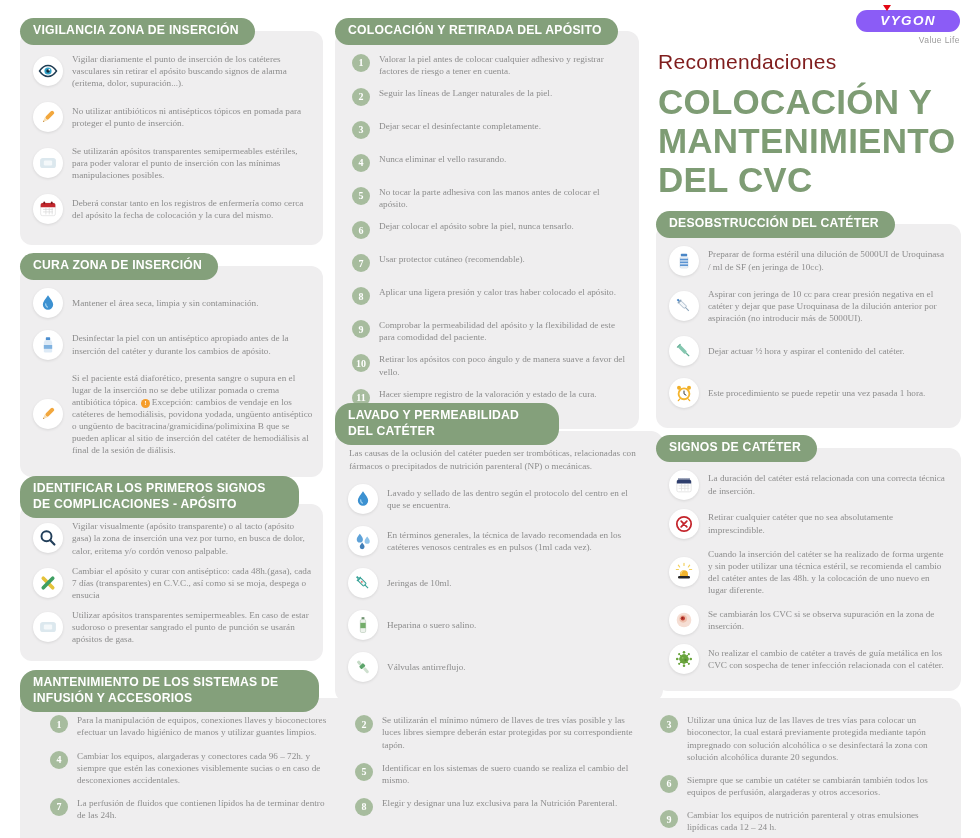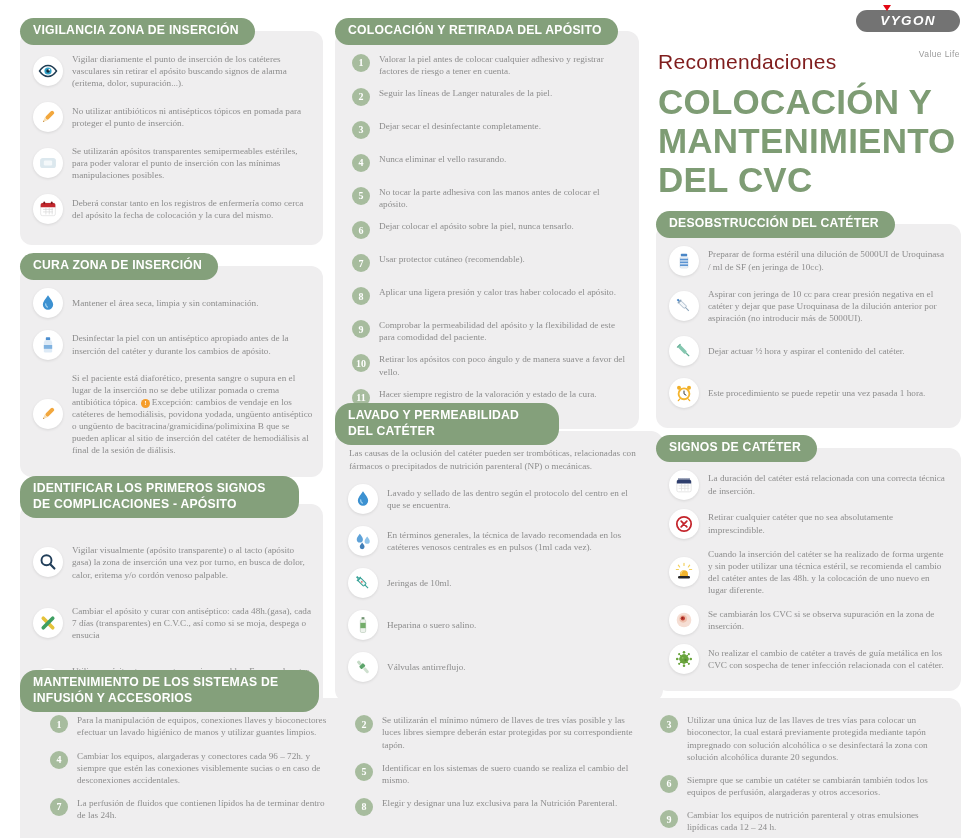--- a/index.html
+++ b/index.html
@@ -25,21 +25,21 @@
   .intro{font-size:9.2px;line-height:1.35;color:#8d8d8d;margin:0 2px 12px 1px;}
 
   #sec-vigilancia{left:20px;top:18px;width:303px;}
   #sec-vigilancia .card{min-height:152px;}
   #sec-vigilancia .row{margin-bottom:13px;}
   #sec-cura{left:20px;top:253px;width:303px;}
   #sec-cura .card{min-height:174px;}
   #sec-identificar{left:20px;top:476px;width:303px;}
   #sec-identificar .pill{max-width:250px;}
   #sec-identificar .card{min-height:100px;padding-top:16px;}
-  #sec-identificar .row{margin-bottom:8px;margin-top:24px;}
+  #sec-identificar .row{margin-bottom:8px;}
 
   #sec-colocacion{left:335px;top:18px;width:304px;}
   #sec-colocacion .card{min-height:346px;padding-left:17px;}
   #sec-colocacion .row{margin-bottom:10px;min-height:23px;}
   #sec-lavado{left:335px;top:403px;width:328px;}
   #sec-lavado .pill{max-width:195px;}
   #sec-lavado .card{min-height:224px;padding-top:16px;}
   #sec-lavado .row{margin-bottom:12px;}
 
   #sec-desobstruccion{left:656px;top:211px;width:305px;}
@@ -53,25 +53,25 @@
 
   #sec-mantenimiento{left:20px;top:670px;width:941px;}
   #sec-mantenimiento .pill{max-width:270px;}
   #sec-mantenimiento .card{min-height:100px;display:grid;grid-template-columns:1fr 1fr 1fr;
       gap:0 26px;padding:16px 22px 6px 30px;}
   #sec-mantenimiento .row{margin-bottom:11px;}
   #sec-mantenimiento .txt{max-width:270px;}
 
   #brand{position:absolute;left:656px;top:10px;width:306px;height:190px;}
   .logo{position:absolute;right:2px;top:0;text-align:right;}
-  .logo-pill{display:inline-block;background:#737373;color:#fff;font-weight:700;font-style:italic;
+  .logo-pill{display:inline-block;background:#8b5cf6;color:#fff;font-weight:700;font-style:italic;
       font-size:13.5px;letter-spacing:1.4px;padding:3px 24px 4px;border-radius:12px;position:relative;}
   .logo-tri{position:absolute;top:-5px;left:27px;width:0;height:0;
       border-left:4px solid transparent;border-right:4px solid transparent;border-top:6px solid #e30613;}
-  .tagline{font-size:8.5px;color:#9b9b9b;margin-top:17px;letter-spacing:.4px;}
+  .tagline{font-size:8.5px;color:#9b9b9b;margin-top:3px;letter-spacing:.4px;}
   .kicker{position:absolute;left:2px;top:40px;font-size:21px;color:#7f1d1d;letter-spacing:.3px;}
   .big-title{position:absolute;left:2px;top:72px;width:302px;font-size:35px;font-weight:700;
       color:#7e9c74;line-height:1.12;letter-spacing:.2px;}
 </style>
 </head>
 <body>
 
 <div id="brand">
   <div class="logo">
     <span class="logo-pill">

